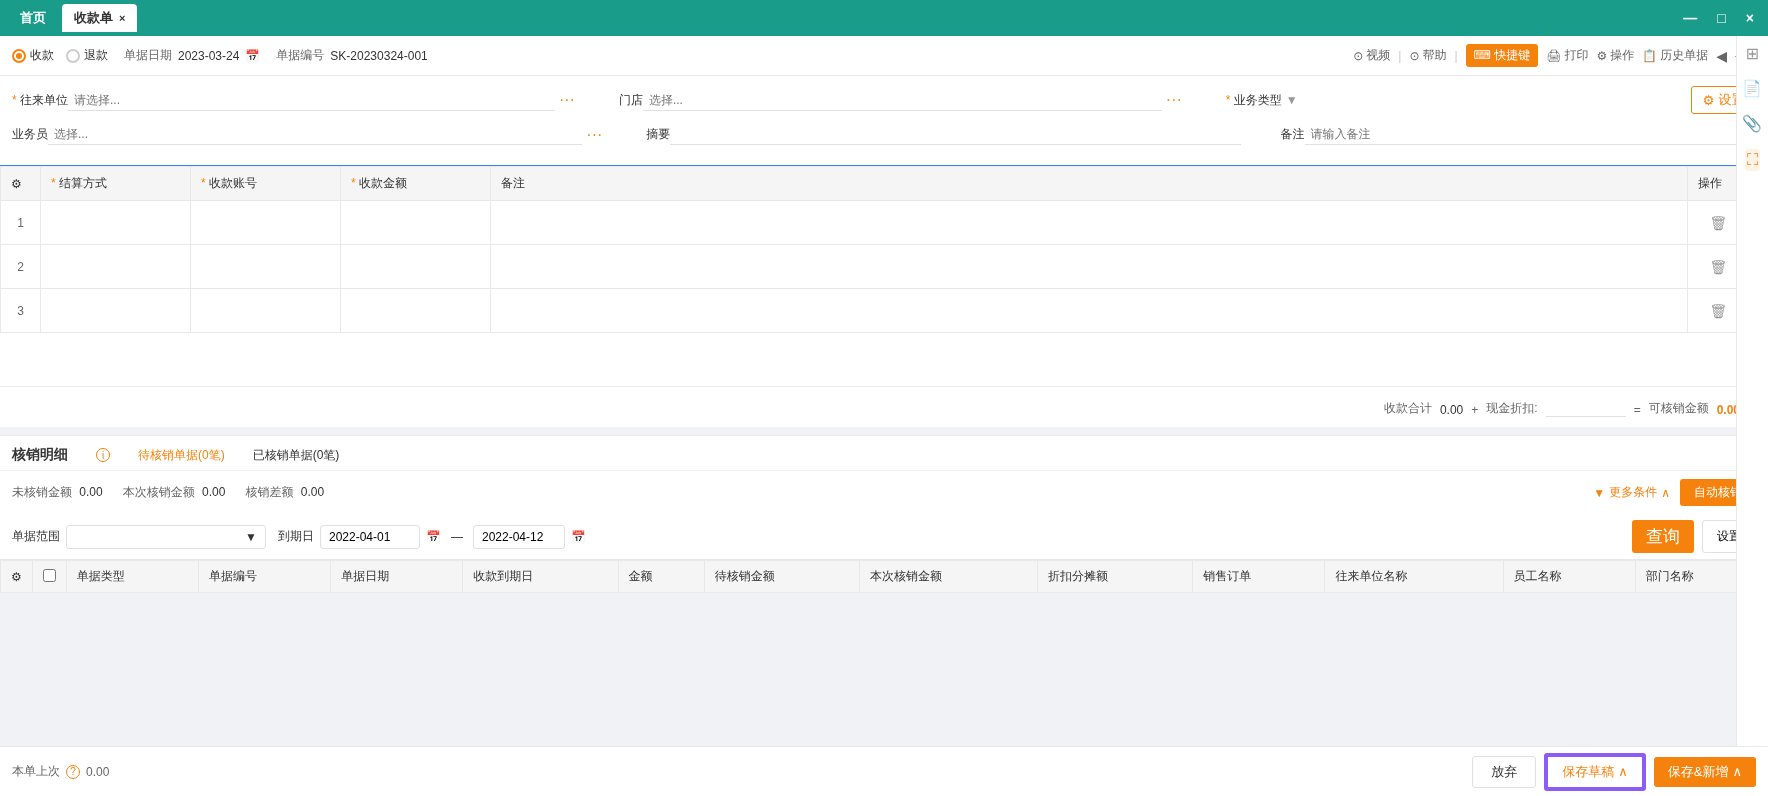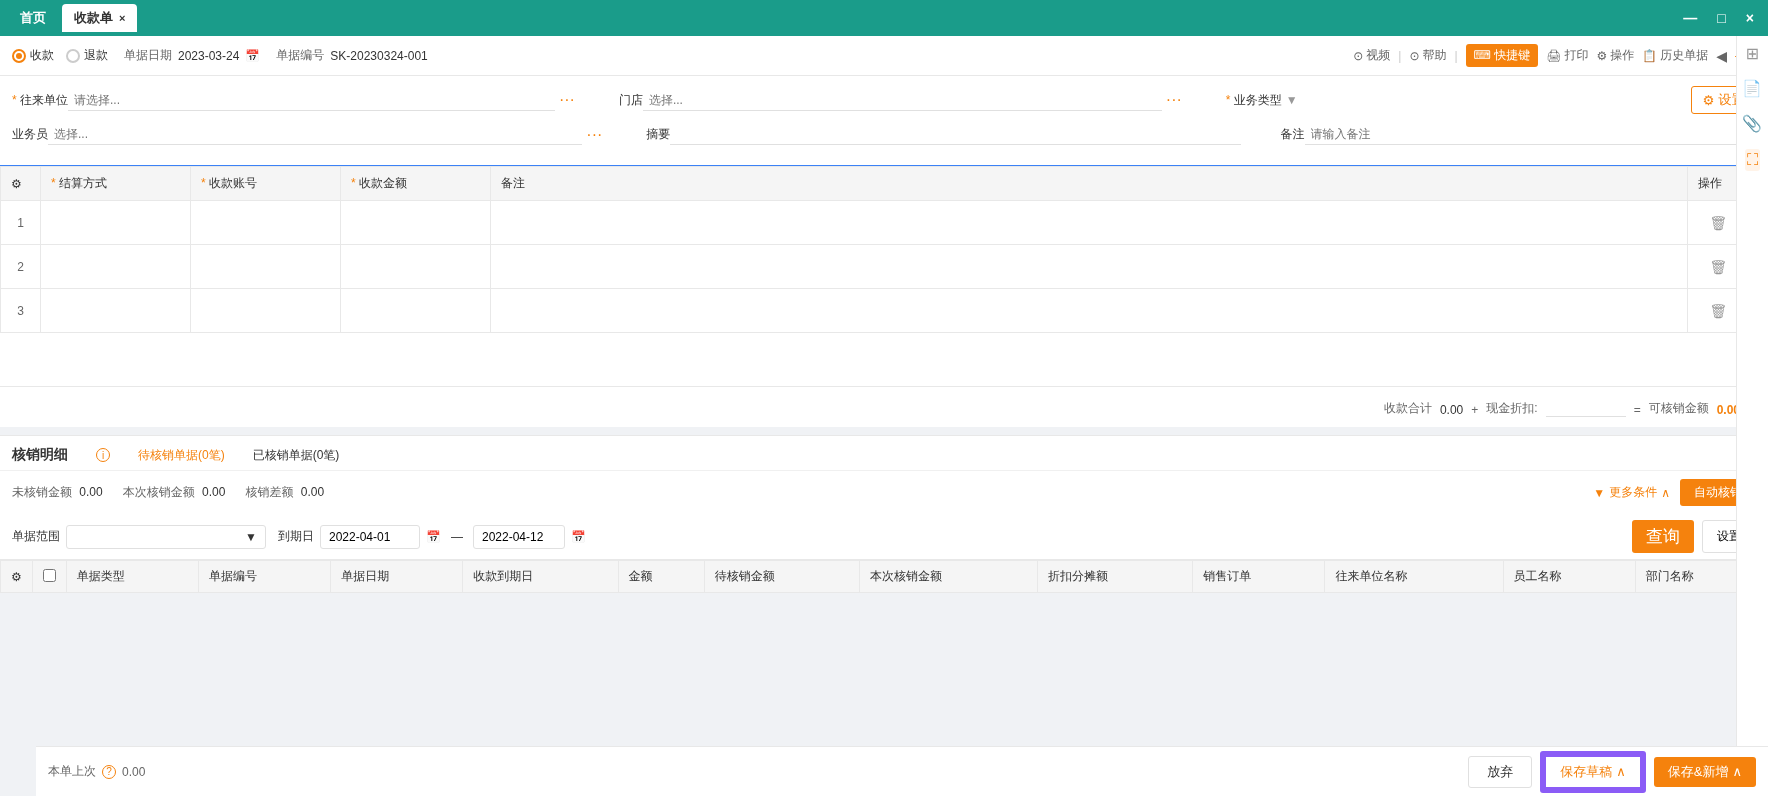--- a/index.html
+++ b/index.html
@@ -145,30 +145,30 @@
     .verify-table { width: 100%; border-collapse: collapse; }
     .verify-table th {
       background: #f5f5f5; border: 1px solid #e8e8e8; padding: 7px 10px;
       text-align: left; font-weight: normal; color: #333; white-space: nowrap; font-size: 12px;
     }
     
     
     .bottom-bar {
       display: flex; align-items: center; padding: 10px 12px;
       border-top: 1px solid #e8e8e8; background: #fff; justify-content: space-between;
-      position: fixed; bottom: 0; left: 0; right: 0; height: 50px; margin-left: 36px;
+      position: fixed; bottom: 0; left: 0; right: 0; height: 50px;
     }
     .bottom-left { display: flex; align-items: center; gap: 6px; color: #666; }
     .bottom-right { display: flex; align-items: center; gap: 8px; }
     .btn-discard {
       border: 1px solid #e0e0e0; background: #fff; padding: 6px 18px;
       border-radius: 3px; cursor: pointer; font-size: 13px; color: #333;
     }
     .btn-draft {
-      border: 6px solid #8b5cf6; background: #fff; color: #f5820d;
+      border: 4px solid #8b5cf6; background: #fff; color: #f5820d;
       padding: 6px 14px; border-radius: 3px; cursor: pointer; font-size: 13px;
       display: flex; align-items: center; gap: 4px;
     }
     .btn-save-new {
       background: #f5820d; color: #fff; border: none;
       padding: 6px 14px; border-radius: 3px; cursor: pointer; font-size: 13px;
       display: flex; align-items: center; gap: 4px;
     }
     
     

